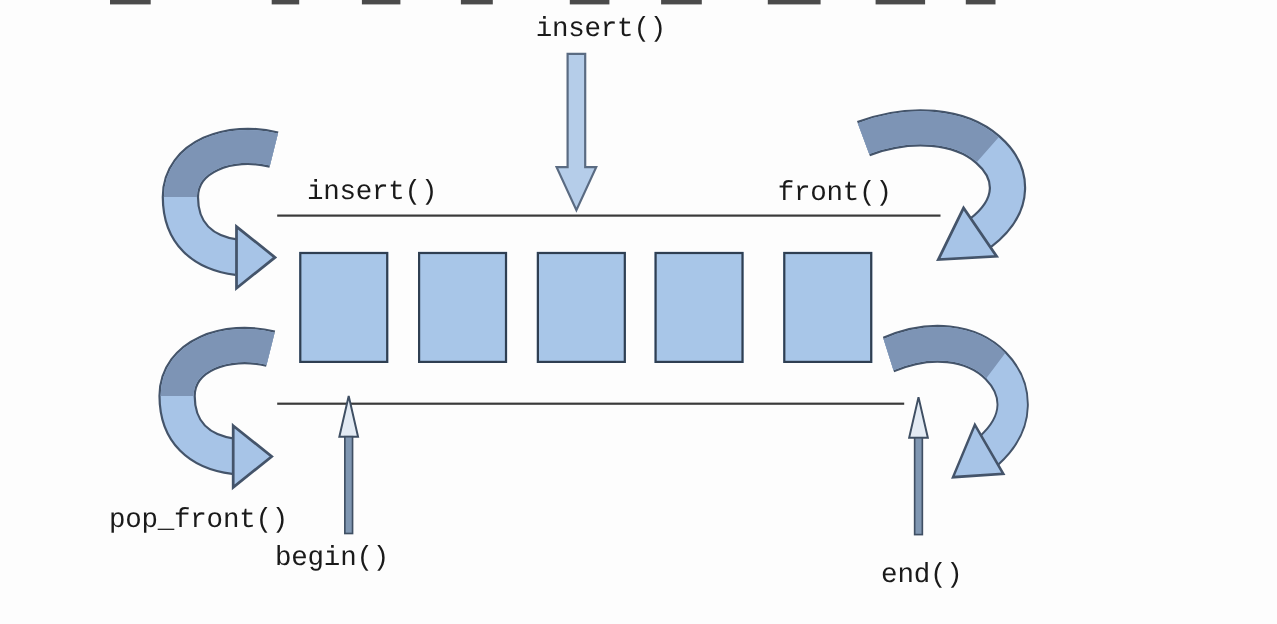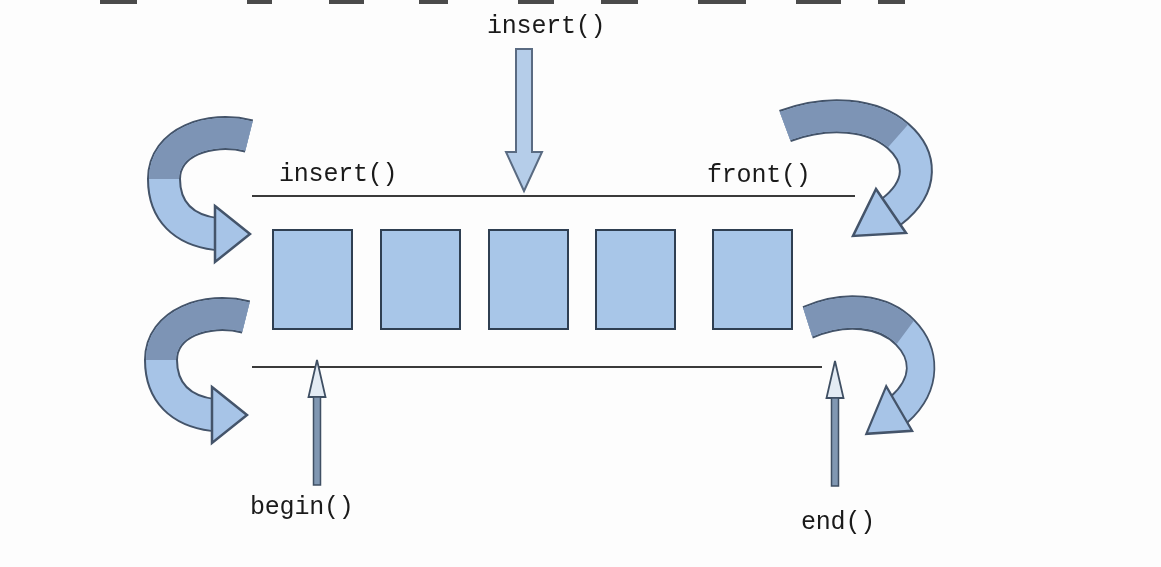--- a/index.html
+++ b/index.html
@@ -63,20 +63,21 @@
       <div class="mark" style="left: 518px; width: 36px;"></div>
       <div class="mark" style="left: 601px; width: 37px;"></div>
       <div class="mark" style="left: 698px; width: 48px;"></div>
       <div class="mark" style="left: 796px; width: 45px;"></div>
       <div class="mark" style="left: 878px; width: 27px;"></div>
     </div>
 
   <span class="lbl" style="left:487px; top:13px;">insert()</span>
   <span class="lbl" style="left:279px; top:161px;">insert()</span>
   <span class="lbl" style="left:707px; top:162px;">front()</span>
+  <span class="lbl" style="left:99px;  top:459px;">pop_front()</span>
   <span class="lbl" style="left:250px; top:494px;">begin()</span>
   <span class="lbl" style="left:801px; top:509px;">end()</span>
 
   <div class="rail" style="left:252px; top:195px; width:603px;"></div>
   <div class="rail" style="left:252px; top:366px; width:570px;"></div>
 
   <div id="cells">
       <div class="cell" style="left: 272px; top: 229px;"></div>
       <div class="cell" style="left: 380px; top: 229px;"></div>
       <div class="cell" style="left: 488px; top: 229px;"></div>

